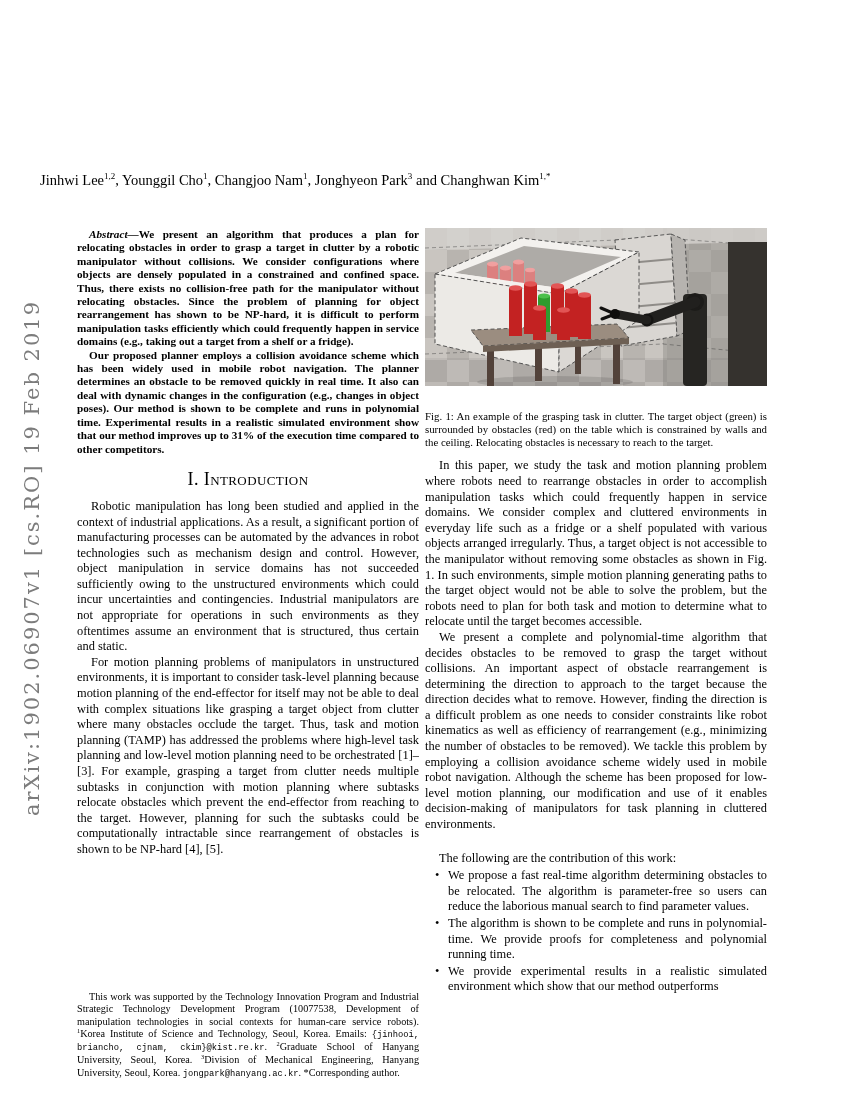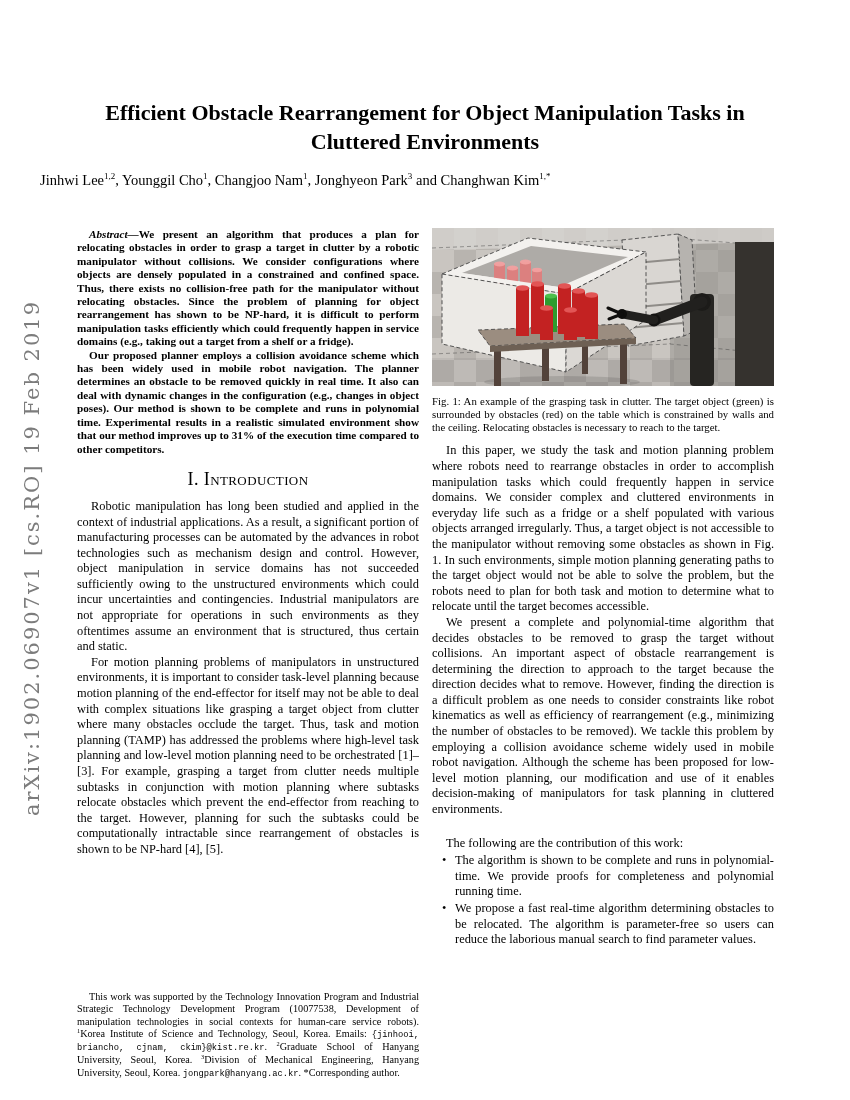--- a/index.html
+++ b/index.html
@@ -19,21 +19,21 @@
     text-align:center; font-size:22px; font-weight:bold; line-height:29px;
   }
   .authors {
     position:absolute; top:172px; left:40px; width:770px;
     text-align:left; font-size:14.5px;
   }
   sup { font-size:0.62em; line-height:0; vertical-align:super; }
 
   .columns {
     position:absolute; top:228px; left:77px; width:697px; height:852px;
-    display:flex; gap:13px;
+    display:flex; gap:6px;
   }
   .col { width:342px; }
   .col-left { display:flex; flex-direction:column; }
 
   .abstract {
     font-size:11.2px; font-weight:bold; line-height:13.4px;
     text-align:justify; text-indent:12px;
   }
   .abs-label { font-style:italic; }
 
@@ -48,43 +48,39 @@
 
   .footnote {
     margin-top:auto;
     font-size:10.2px; line-height:12.3px; text-align:justify; text-indent:12px;
   }
   .mono { font-family:"Liberation Mono", monospace; font-size:0.86em; }
 
   figure { margin:0; }
   .fig-image { display:block; width:342px; height:158px; }
   .fig-caption {
-    margin-top:9px; margin-bottom:10px;
+    margin-top:24px; margin-bottom:10px;
     font-size:10.8px; line-height:12.8px; text-align:justify;
   }
 
   .contrib-intro { font-size:12.4px; line-height:15.6px; text-indent:14px; margin-top:18px; }
   .contrib-list { list-style:none; margin:2px 0 0 10px; }
   .contrib-list li {
     position:relative; padding-left:13px; margin-bottom:1px;
     font-size:12.4px; line-height:15.6px; text-align:justify;
   }
   .contrib-list li::before { content:"\2022"; position:absolute; left:0; top:0; }
 </style>
 </head>
 <body>
 
 <div class="page">
 
   <div class="watermark">arXiv:1902.06907v1  [cs.RO]  19 Feb 2019</div>
 
-  <h1 class="title">
-    <span>Efficient Obstacle Rearrangement for Object Manipulation Tasks in</span><br>
-    <span>Cluttered Environments</span>
-  </h1>
 
   <div class="authors"><span>Jinhwi Lee</span><sup>1,2</sup>, <span>Younggil Cho</span><sup>1</sup>, <span>Changjoo Nam</span><sup>1</sup>, <span>Jonghyeon Park</span><sup>3</sup> and <span>Changhwan Kim</span><sup>1,*</sup></div>
 
   <div class="columns">
 
     <div class="col col-left">
       <p class="abstract"><span class="abs-label">Abstract—</span><span>We present an algorithm that produces a plan for relocating obstacles in order to grasp a target in clutter by a robotic manipulator without collisions. We consider configurations where objects are densely populated in a constrained and confined space. Thus, there exists no collision-free path for the manipulator without relocating obstacles. Since the problem of planning for object rearrangement has shown to be NP-hard, it is difficult to perform manipulation tasks efficiently which could frequently happen in service domains (e.g., taking out a target from a shelf or a fridge).</span></p>
       <p class="abstract">Our proposed planner employs a collision avoidance scheme which has been widely used in mobile robot navigation. The planner determines an obstacle to be removed quickly in real time. It also can deal with dynamic changes in the configuration (e.g., changes in object poses). Our method is shown to be complete and runs in polynomial time. Experimental results in a realistic simulated environment show that our method improves up to 31% of the execution time compared to other competitors.</p>
 
       <h2 class="sec-heading">I. Introduction</h2>
@@ -187,19 +183,20 @@
             <line x1="190" y1="86" x2="177" y2="91" stroke="#0f0e0d" stroke-width="3" stroke-linecap="round"></line>
           </g>
         </svg>
         <figcaption class="fig-caption">Fig. 1: An example of the grasping task in clutter. The target object (green) is surrounded by obstacles (red) on the table which is constrained by walls and the ceiling. Relocating obstacles is necessary to reach to the target.</figcaption>
       </figure>
 
       <p class="bodyp">In this paper, we study the task and motion planning problem where robots need to rearrange obstacles in order to accomplish manipulation tasks which could frequently happen in service domains. We consider complex and cluttered environments in everyday life such as a fridge or a shelf populated with various objects arranged irregularly. Thus, a target object is not accessible to the manipulator without removing some obstacles as shown in Fig. 1. In such environments, simple motion planning generating paths to the target object would not be able to solve the problem, but the robots need to plan for both task and motion to determine what to relocate until the target becomes accessible.</p>
       <p class="bodyp">We present a complete and polynomial-time algorithm that decides obstacles to be removed to grasp the target without collisions. An important aspect of obstacle rearrangement is determining the direction to approach to the target because the direction decides what to remove. However, finding the direction is a difficult problem as one needs to consider constraints like robot kinematics as well as efficiency of rearrangement (e.g., minimizing the number of obstacles to be removed). We tackle this problem by employing a collision avoidance scheme widely used in mobile robot navigation. Although the scheme has been proposed for low-level motion planning, our modification and use of it enables decision-making of manipulators for task planning in cluttered environments.</p>
       <p class="contrib-intro">The following are the contribution of this work:</p>
       <ul class="contrib-list">
+        <li>We propose a fast real-time algorithm determining obstacles to be relocated. The algorithm is parameter-free so users can reduce the laborious manual search to find parameter values.</li>
         <li>The algorithm is shown to be complete and runs in polynomial-time. We provide proofs for completeness and polynomial running time.</li>
-        <li>We propose a fast real-time algorithm determining obstacles to be relocated. The algorithm is parameter-free so users can reduce the laborious manual search to find parameter values.</li>
+        <li>We provide experimental results in a realistic simulated environment which show that our method outperforms</li>
       </ul>
     </div>
 
   </div>
 </div>
 
 </body></html>

